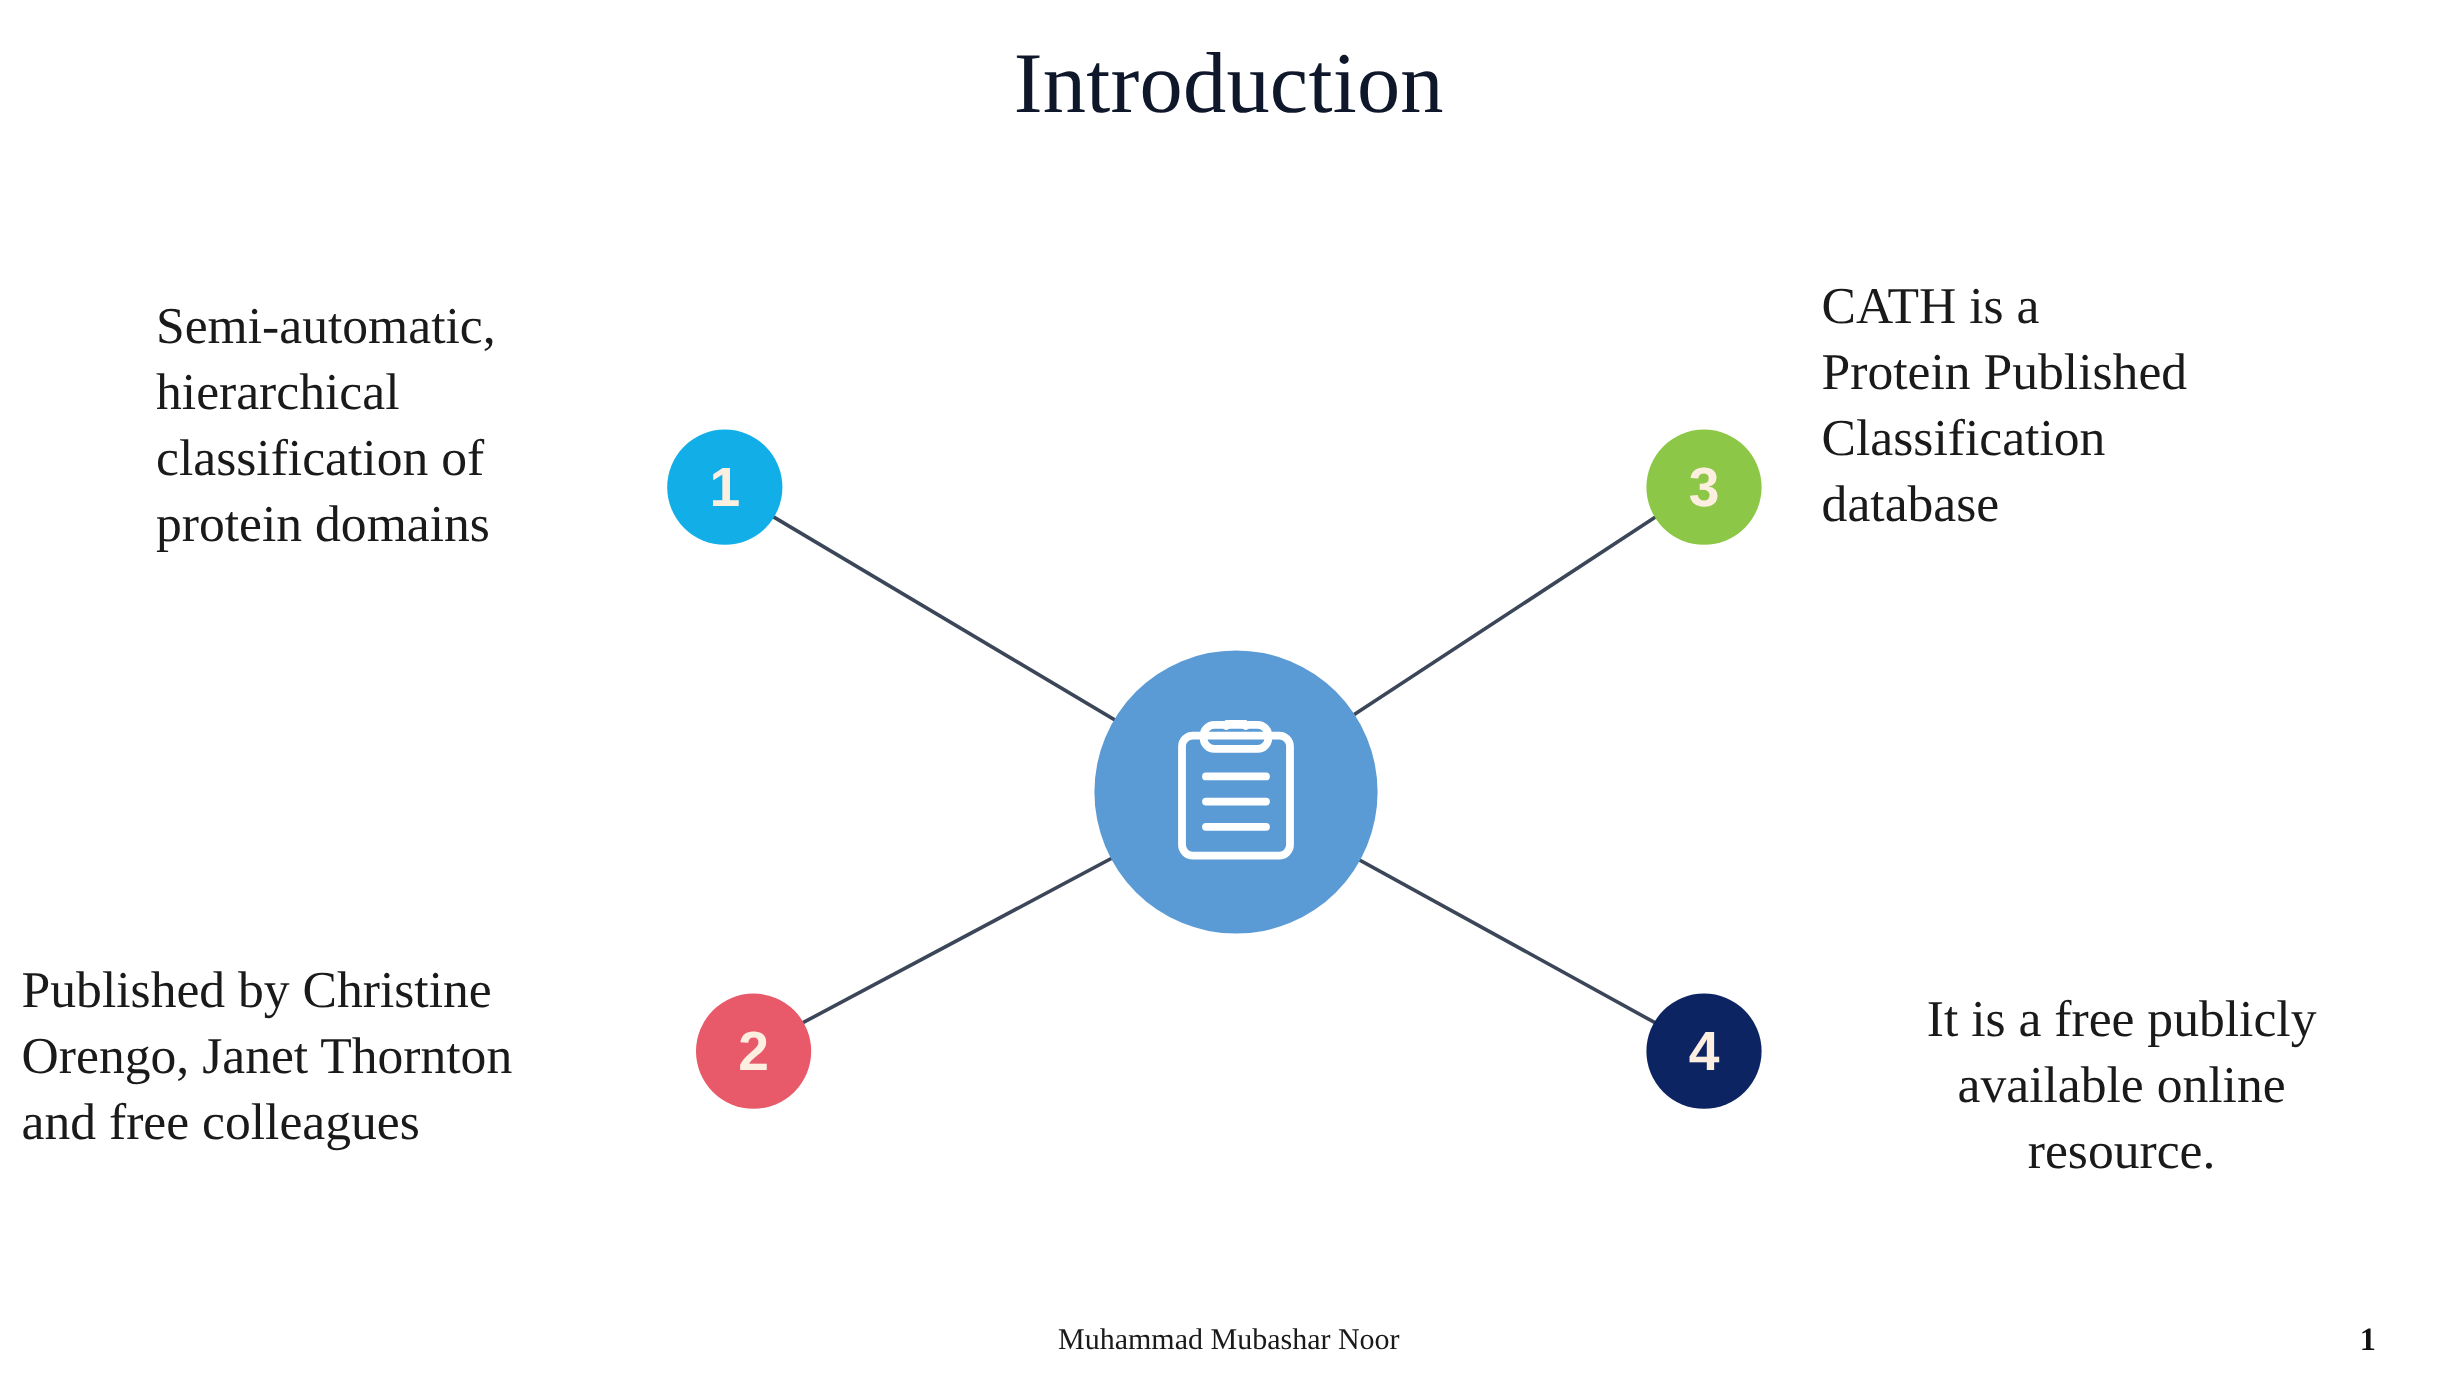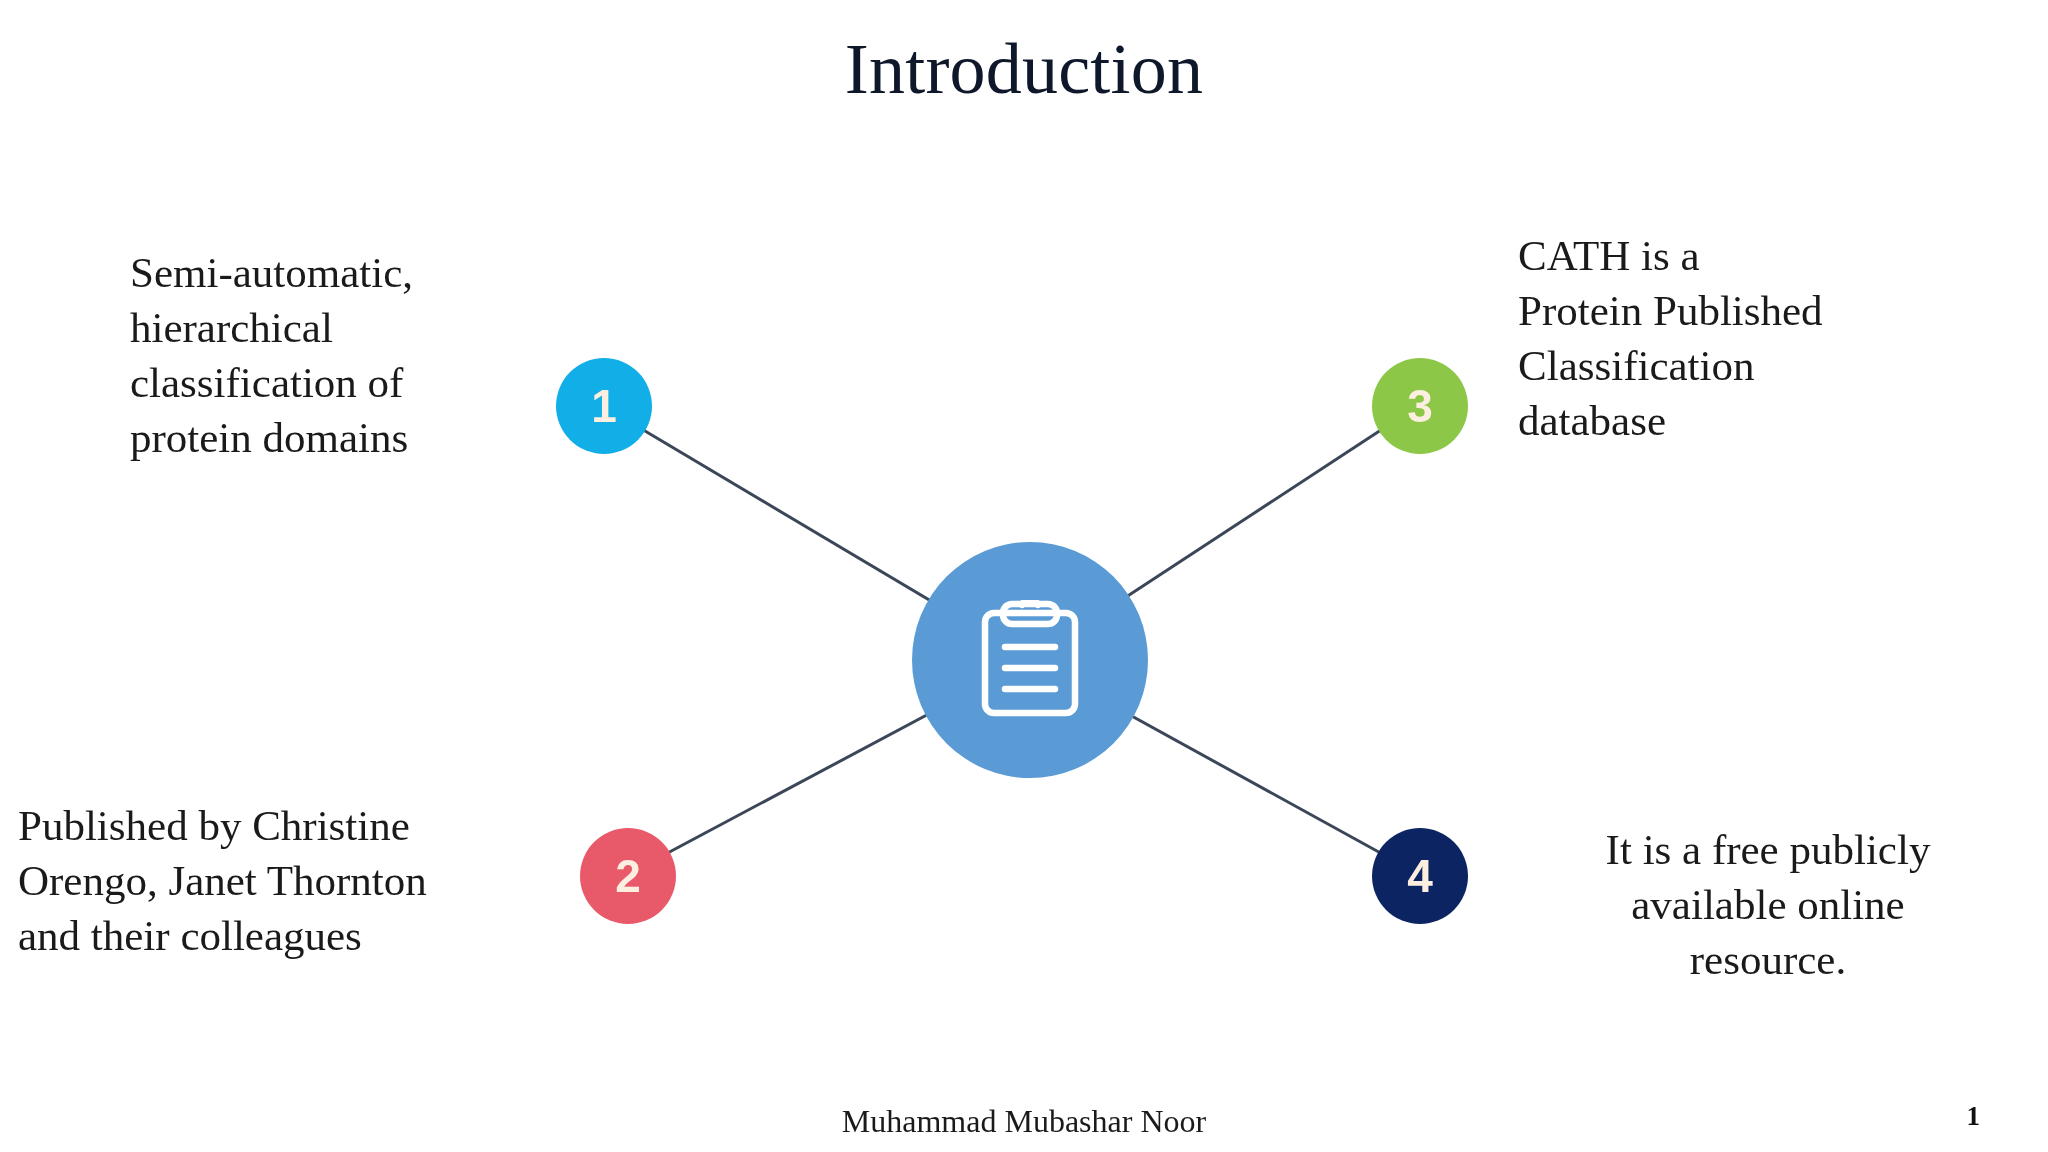--- a/index.html
+++ b/index.html
@@ -92,21 +92,21 @@
   #callout-2 { left: 18px;   top: 798px;  width: 590px;  text-align: left; }
   #callout-4 { left: 1518px; top: 822px;  width: 500px;  text-align: center; }
 
   
   #footer-name {
     position: absolute;
     left: 0;
     top: 1103px;
     width: 2048px;
     text-align: center;
-    font-size: 32px;
+    font-size: 25px;
     color: #1A1A1A;
   }
   #page-number {
     position: absolute;
     right: 68px;
     top: 1101px;
     font-size: 27px;
     font-weight: 700;
     color: #111111;
   }
@@ -154,21 +154,21 @@
   <div class="node" id="node-4">
     <span>4</span>
   </div>
 
   <div class="callout" id="callout-1">Semi-automatic,
 hierarchical
 classification of
 protein domains</div>
   <div class="callout" id="callout-2">Published by Christine
 Orengo, Janet Thornton
-and their colleagues</div>
+and free colleagues</div>
   <div class="callout" id="callout-3">CATH is a
 Protein Published
 Classification
 database</div>
   <div class="callout" id="callout-4">It is a free publicly
 available online
 resource.</div>
 
 </div>
 

